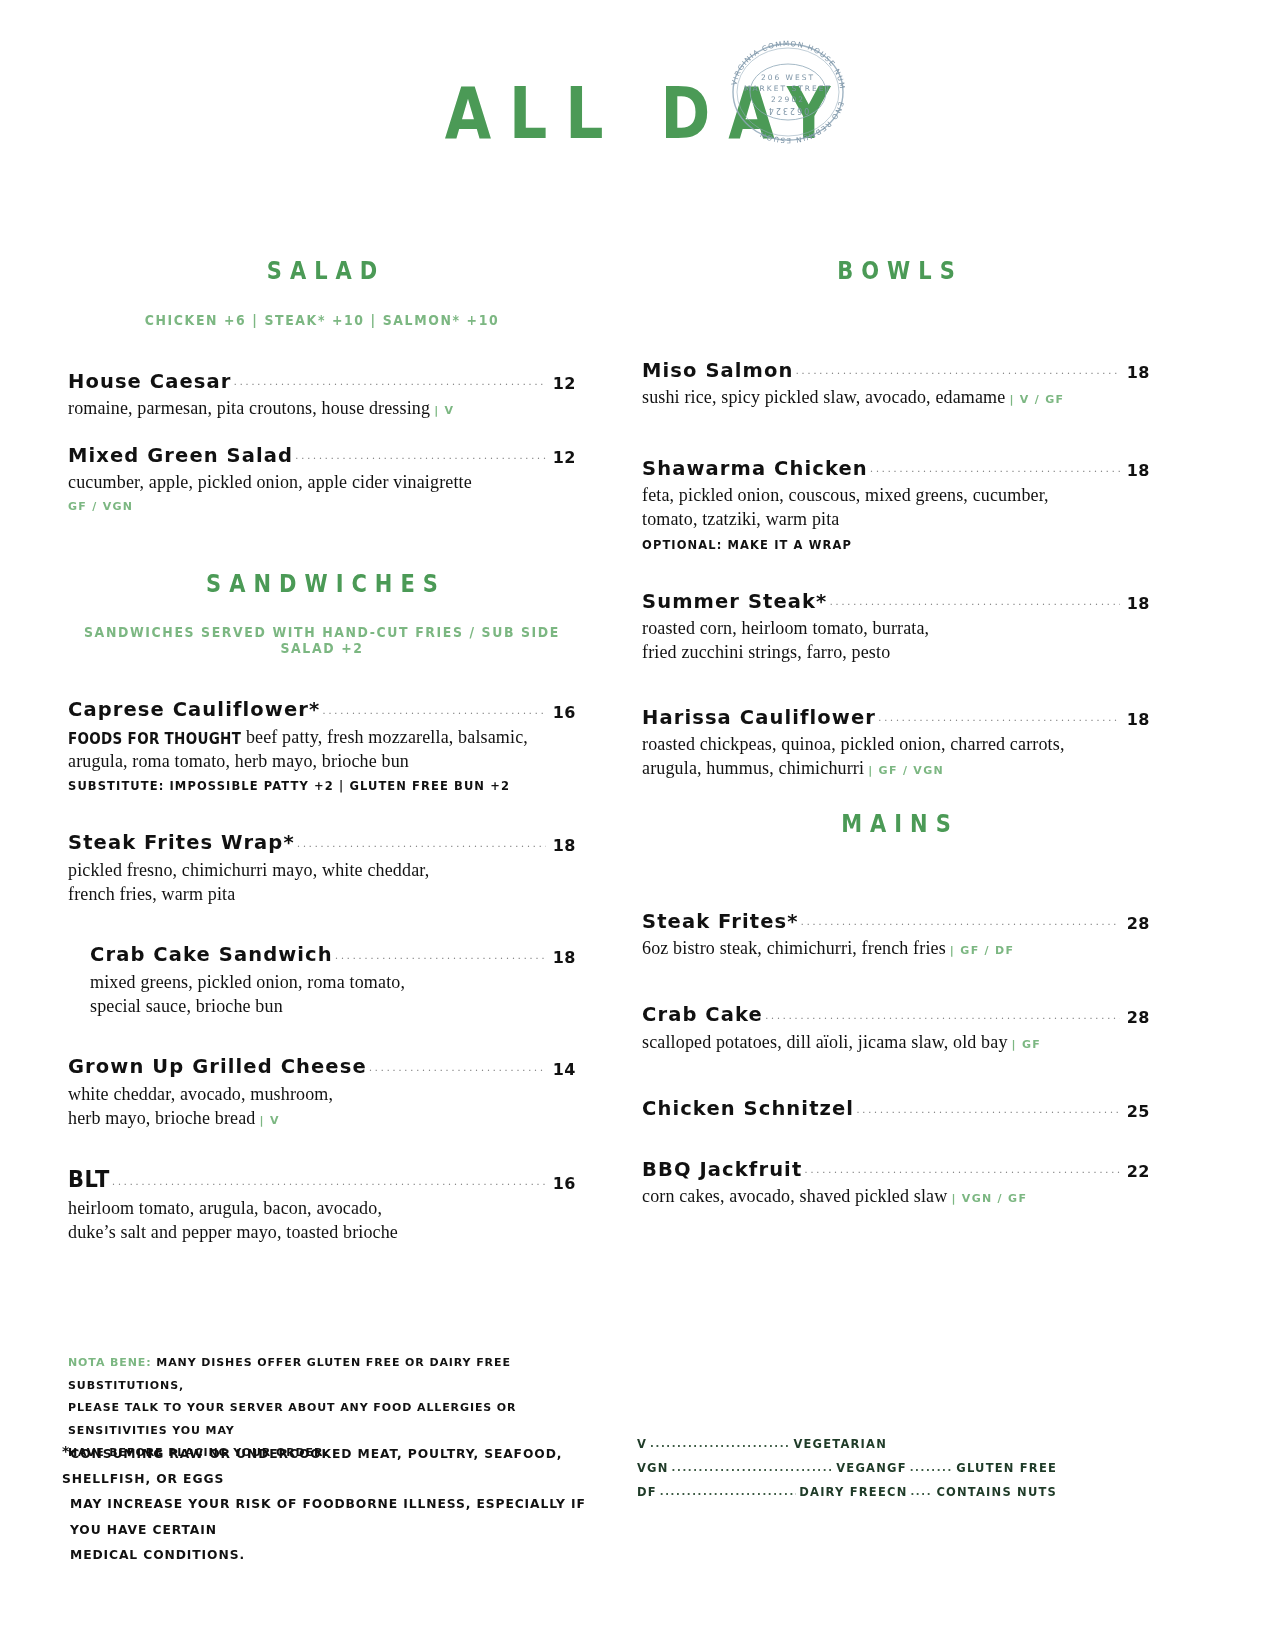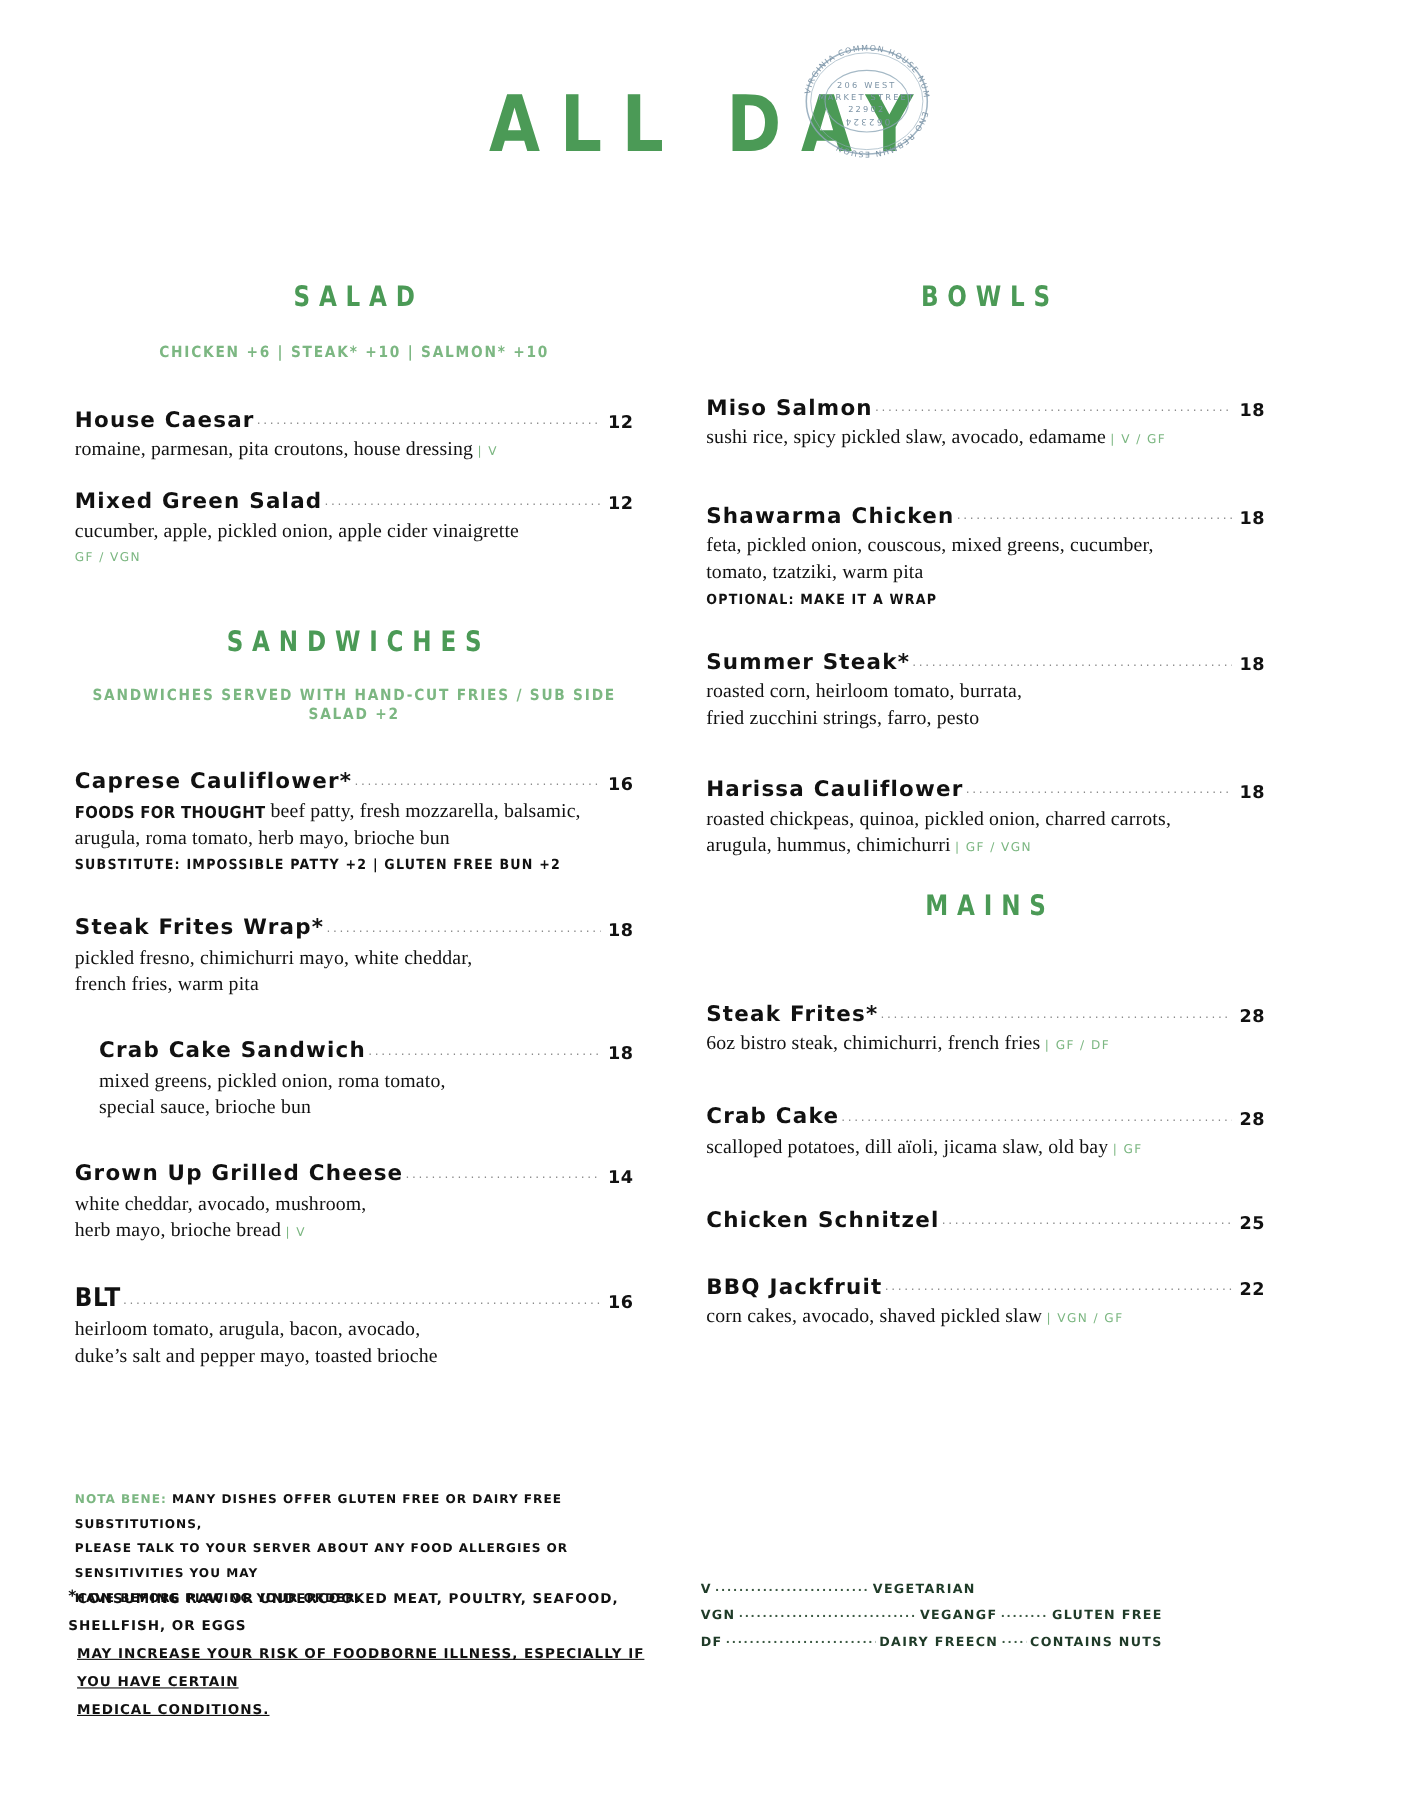--- a/index.html
+++ b/index.html
@@ -139,21 +139,21 @@
   .item-desc {
     font-family: "Liberation Serif", serif;
     font-size: 18px;
     line-height: 1.35;
     color: #111;
     margin-top: 3px;
     letter-spacing: 0.15px;
   }
   .tags {
     font-family: "DejaVu Sans", sans-serif;
-    font-weight: 400;
+    font-weight: 700;
     font-size: 11px;
     letter-spacing: 1.3px;
     color: #7cb782;
     padding-left: 4px;
     white-space: nowrap;
   }
   .item-note {
     font-family: "DejaVu Sans", sans-serif;
     font-weight: 700;
     font-size: 11.5px;
@@ -196,21 +196,21 @@
     font-weight: 700;
     font-size: 12.3px;
     letter-spacing: 0.9px;
     line-height: 2.05;
     color: #111;
   }
   .disclaimer .star {
     font-size: 14px;
     vertical-align: 2px;
   }
-  .disclaimer .indent { padding-left: 8px; display: block; text-decoration: underline; }
+  .disclaimer .indent { padding-left: 8px; display: block; }
 
   
   .legend {
     position: absolute;
     left: 637px;
     top: 1432px;
     width: 420px;
     display: grid;
     grid-template-columns: 250px 170px;
     grid-auto-rows: 24px;

